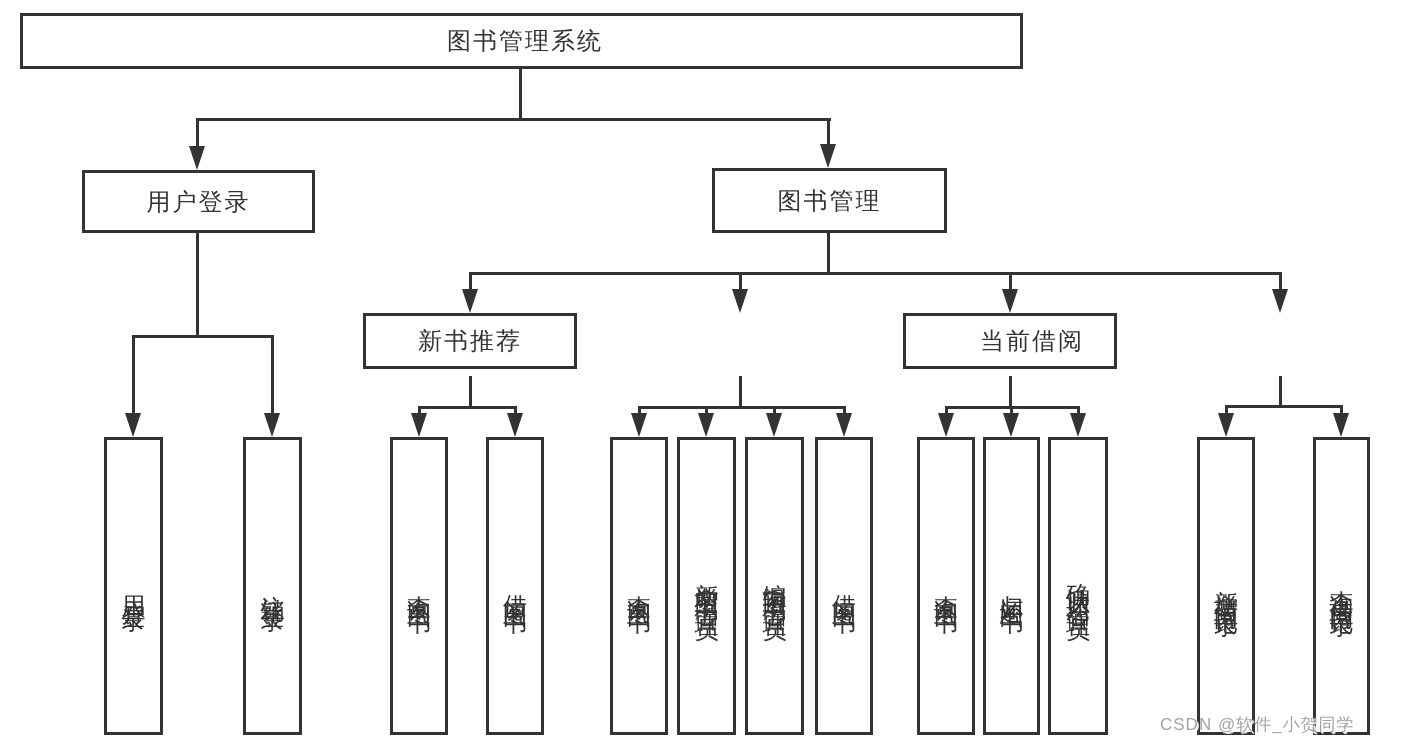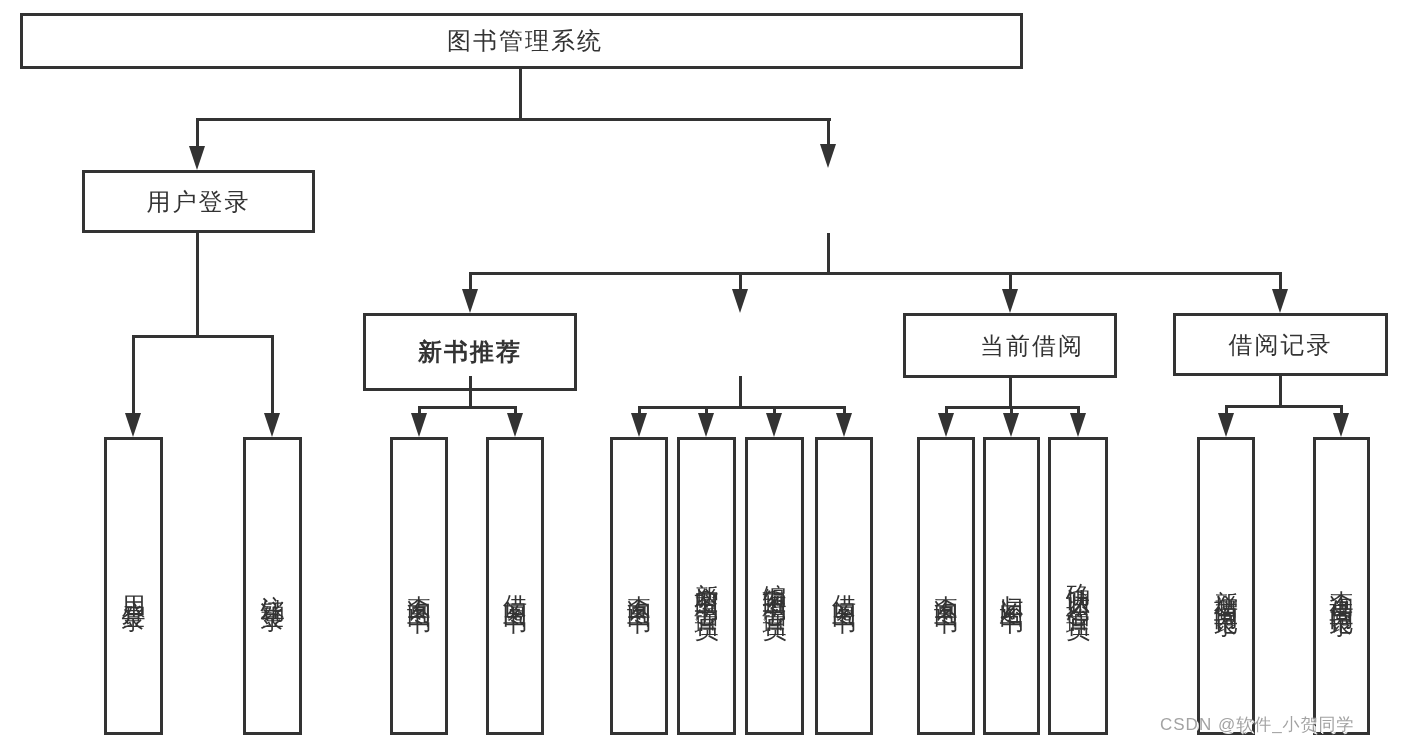--- a/index.html
+++ b/index.html
@@ -60,24 +60,24 @@
   }
 </style>
 </head>
 <body>
 
 <div id="stage">
 
   <div class="box" style="left:20px; top:13px; width:1003px; height:56px;padding-left:7px;">图书管理系统</div>
 
   <div class="box" style="left:82px; top:170px; width:233px; height:63px;">用户登录</div>
+  <div class="box" style="left:712px; top:168px; width:235px; height:65px;">图书管理</div>
 
-  <div class="box" style="left:363px; top:313px; width:214px; height:78px;font-weight:bold;">新书推荐</div>
-  <div class="box" style="left:903px; top:313px; width:214px; height:65px;padding-left:44px;">当前借阅</div>
-  <div class="box" style="left:1173px; top:313px; width:215px; height:63px;">借阅记录</div>
+  <div class="box" style="left:363px; top:313px; width:214px; height:56px;">新书推荐</div>
+  <div class="box" style="left:903px; top:313px; width:214px; height:56px;padding-left:44px;">当前借阅</div>
 
   <div class="box leaf" style="left:104px; top:437px; width:59px; height:298px;">用户登录</div>
   <div class="box leaf" style="left:243px; top:437px; width:59px; height:298px;">注销登录</div>
 
   <div class="box leaf" style="left:390px; top:437px; width:58px; height:298px;">查询图书</div>
   <div class="box leaf" style="left:486px; top:437px; width:58px; height:298px;">借阅图书</div>
 
   <div class="box leaf" style="left:610px; top:437px; width:58px; height:298px;">查询图书</div>
   <div class="box leaf" style="left:677px; top:437px; width:59px; height:298px;">新增图书（管理员）</div>
   <div class="box leaf" style="left:745px; top:437px; width:59px; height:298px;">编辑图书（管理员）</div>

